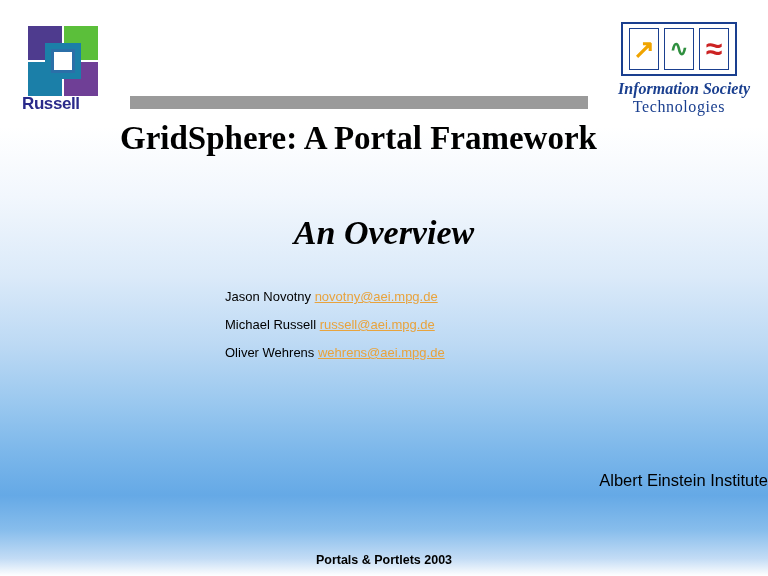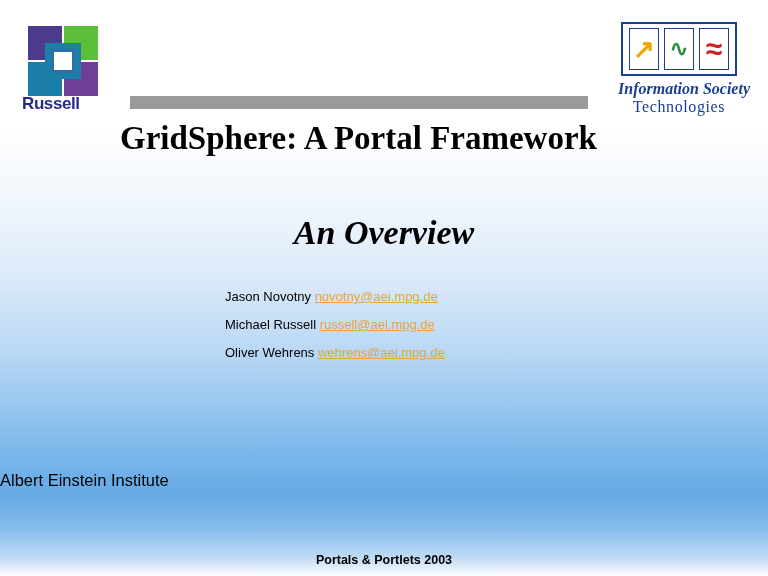--- a/index.html
+++ b/index.html
@@ -180,21 +180,21 @@
     color: #e8a33d;
     text-decoration: underline;
   }
 
   
   .institute {
     position: absolute;
     left: 0;
     top: 471px;
     width: 768px;
-    text-align: left;
+    text-align: right;
     font-family: "Liberation Sans", sans-serif;
     font-size: 16.5px;
     color: #000000;
   }
 
   
   .footer {
     position: absolute;
     left: 0;
     top: 553px;

